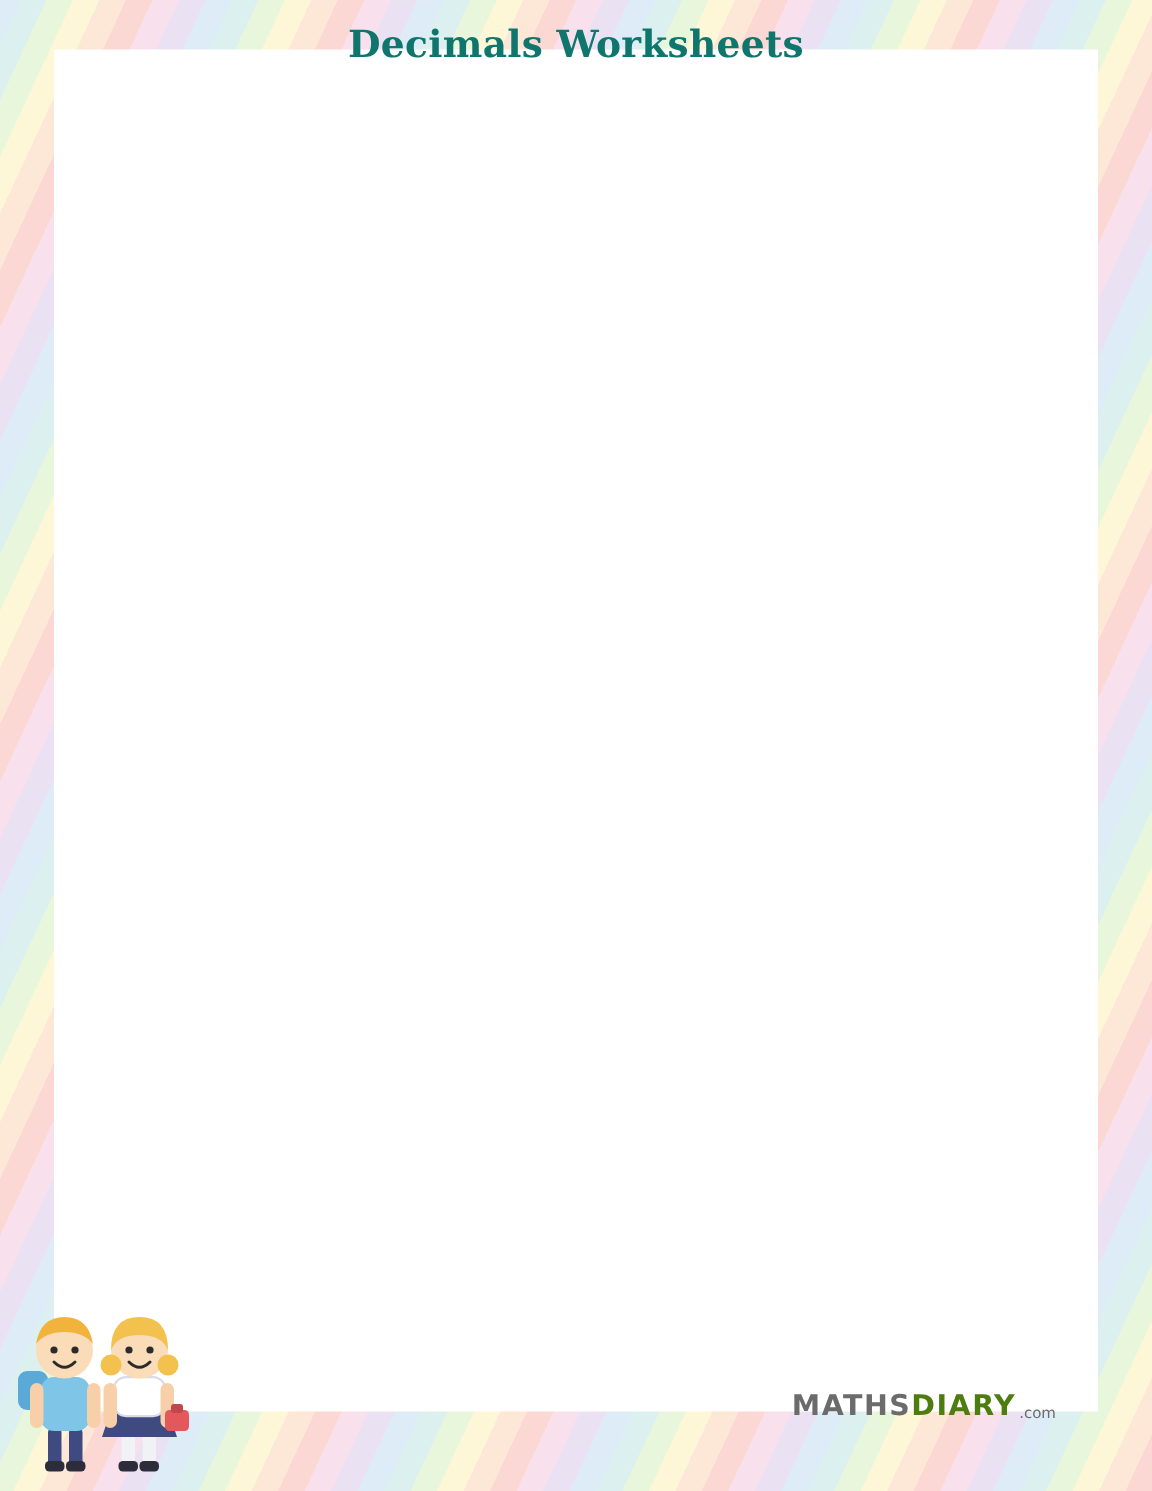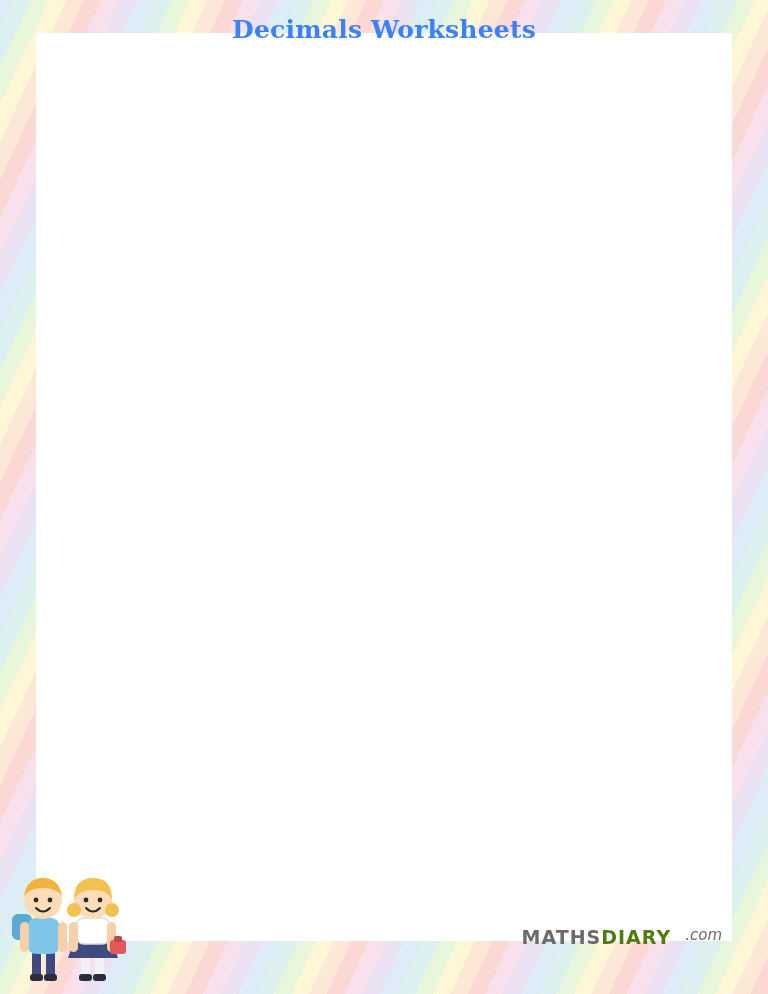--- a/index.html
+++ b/index.html
@@ -49,21 +49,21 @@
     height: 40px;
     display: flex;
     align-items: center;
     justify-content: center;
     z-index: 5;
   }
   .title-band .title-text {
     font-family: "DejaVu Serif", serif;
     font-size: 25px;
     font-weight: 700;
-    color: #3b82f6;
+    color: #0f766e;
     letter-spacing: 0.2px;
     margin-top: 18px;
   }
 
   
   .sheet {
     position: absolute;
     left: 36px;
     top: 33px;
     width: 696px;
@@ -119,44 +119,43 @@
     width: 108px;
     border-bottom: 1.4px solid #2b2b2b;
     height: 15px;
     margin-left: 8px;
     vertical-align: middle;
   }
 
   
   .logo {
     position: absolute;
-    right: 46px;
+    right: 64px;
     bottom: 46px;
     z-index: 6;
     display: flex;
-    align-items: flex-start;
+    align-items: flex-end;
     font-family: "DejaVu Sans", sans-serif;
   }
   .logo .maths {
     font-size: 19px;
     font-weight: 700;
     color: #6b6b6b;
     letter-spacing: 1px;
   }
   .logo .diary {
     font-size: 19px;
     font-weight: 700;
     color: #4d7c0f;
     letter-spacing: 1px;
   }
   .logo .com {
-    font-size: 15px;
+    font-size: 10px;
     color: #6b6b6b;
-    margin-left: 14px;
-    font-style: italic;
+    margin-left: 2px;
   }
 
   
   .kids {
     position: absolute;
     left: 6px;
     bottom: 8px;
     width: 150px;
     height: 120px;
     z-index: 7;

